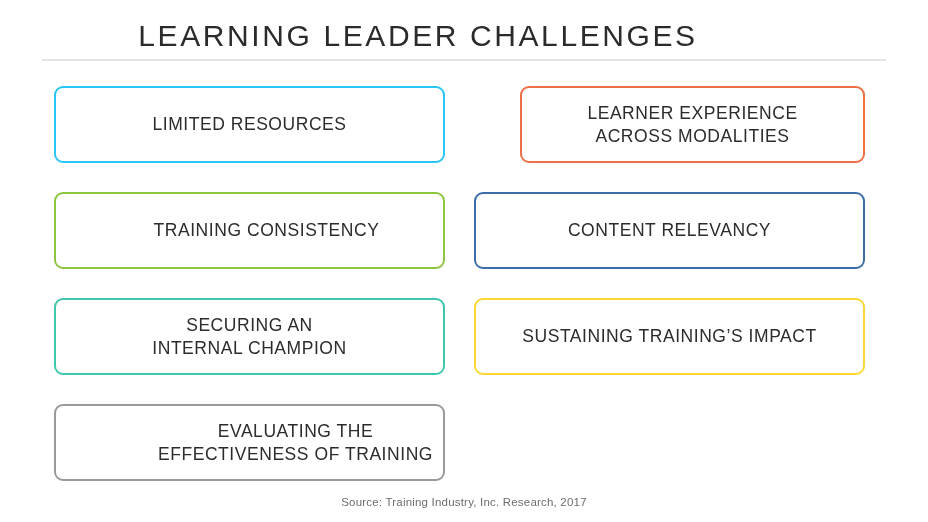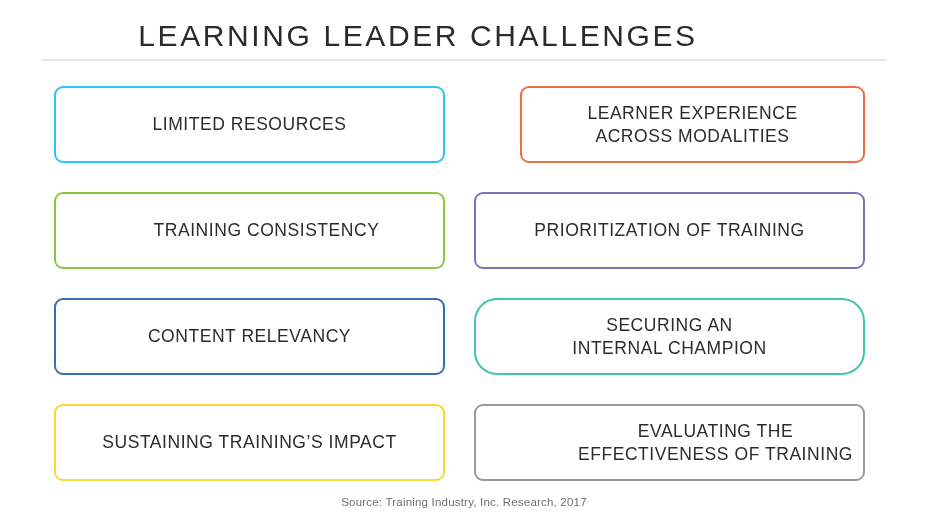--- a/index.html
+++ b/index.html
@@ -113,29 +113,26 @@
 
     <div class="card" style="border-color: rgb(237, 111, 69); margin-left: 46px;">
       <span class="card-label">LEARNER EXPERIENCE
 ACROSS MODALITIES</span>
     </div>
 
     <div class="card" style="border-color: rgb(140, 198, 62); padding-left: 44px;">
       <span class="card-label">TRAINING CONSISTENCY</span>
     </div>
 
-    <div class="card" style="border-color: rgb(124, 114, 188);">
-      <span class="card-label">PRIORITIZATION OF TRAINING</span>
-    </div>
 
     <div class="card" style="border-color: rgb(59, 110, 168);">
       <span class="card-label">CONTENT RELEVANCY</span>
     </div>
 
-    <div class="card" style="border-color: rgb(63, 198, 173); border-radius: 23px;">
+    <div class="card" style="border-color: rgb(63, 198, 173);">
       <span class="card-label">SECURING AN
 INTERNAL CHAMPION</span>
     </div>
 
     <div class="card" style="border-color: rgb(252, 215, 52);">
       <span class="card-label">SUSTAINING TRAINING’S IMPACT</span>
     </div>
 
     <div class="card" style="border-color: rgb(154, 154, 154); justify-content: flex-end;">
       <span class="card-label">EVALUATING THE

